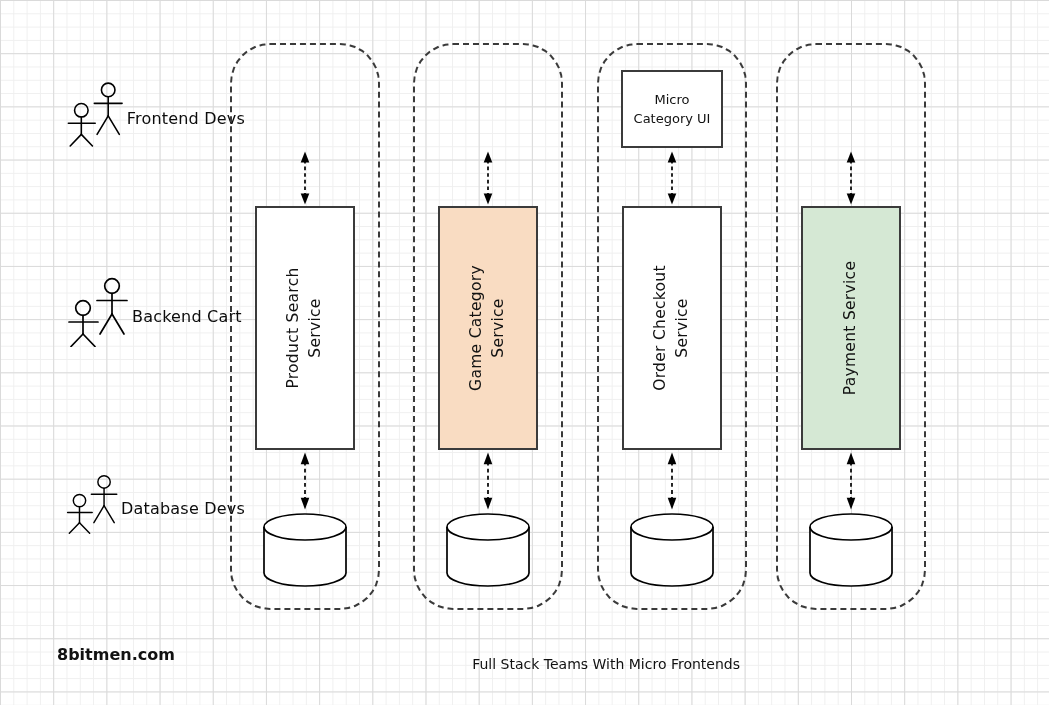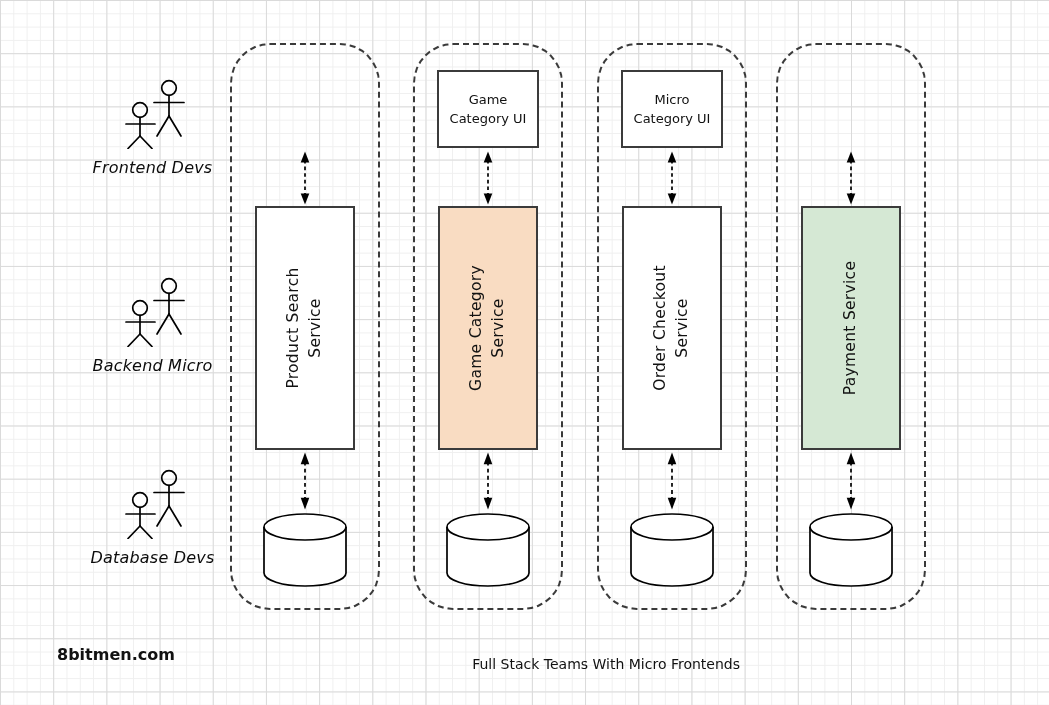--- a/index.html
+++ b/index.html
@@ -21,23 +21,22 @@
       linear-gradient(to bottom, #efefef 1px, transparent 1px);
     background-size: 53.2px 53.2px, 53.2px 53.2px, 13.3px 13.3px, 13.3px 13.3px;
   }
 
   
   .role {
     position: absolute;
     left: 60px;
     width: 185px;
     display: flex;
-    flex-direction: column;
+    flex-direction: row;
     align-items: center;
-    font-style: italic;
   }
   .role svg.devs { width: 72px; height: 70px; display: block; }
   .role-label {
     margin-top: 9px;
     font-size: 16px;
     letter-spacing: 0.2px;
     white-space: nowrap;
     color: #0c0c0c;
   }
 
@@ -166,21 +165,21 @@
   <div class="role" style="top:79px">
     <svg class="devs" viewBox="0 0 72 70">
         <use href="#sym-devs"></use>
       </svg>
     <div class="role-label">Frontend Devs</div>
   </div>
   <div class="role" style="top:277px">
     <svg class="devs" viewBox="0 0 72 70">
         <use href="#sym-devs"></use>
       </svg>
-    <div class="role-label">Backend Micro</div>
+    <div class="role-label">Backend Cart</div>
   </div>
   <div class="role" style="top:469px">
     <svg class="devs" viewBox="0 0 72 70">
         <use href="#sym-devs"></use>
       </svg>
     <div class="role-label">Database Devs</div>
   </div>
 
   <div class="team" style="left:230px">
     <svg class="arrow a-top" viewBox="0 0 14 54" preserveAspectRatio="none">
@@ -194,24 +193,20 @@
     </div>
     <svg class="arrow a-bottom" viewBox="0 0 14 54" preserveAspectRatio="none">
         <use href="#sym-arrow"></use>
       </svg>
     <svg class="cylinder" viewBox="0 0 86 78">
         <use href="#sym-cyl"></use>
       </svg>
   </div>
 
   <div class="team" style="left:413px">
-    <div class="ui-box">
-      <span>Game</span>
-      <span>Category UI</span>
-    </div>
     <svg class="arrow a-top" viewBox="0 0 14 54" preserveAspectRatio="none">
         <use href="#sym-arrow"></use>
       </svg>
     <div class="service-box" style="background-color: rgb(249, 220, 194);">
       <div class="vtext">
         <div>Game Category</div>
         <div>Service</div>
       </div>
     </div>
     <svg class="arrow a-bottom" viewBox="0 0 14 54" preserveAspectRatio="none">

